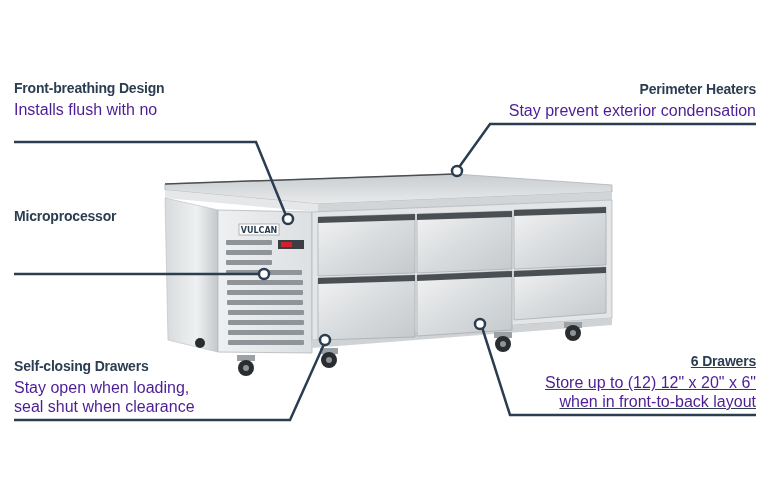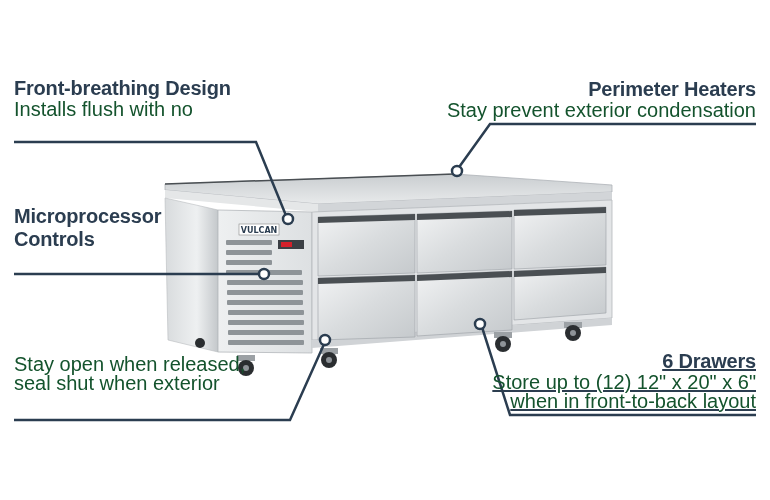--- a/index.html
+++ b/index.html
@@ -1,22 +1,22 @@
 <!DOCTYPE html>
 <html><head>
 <meta charset="utf-8">
 <style>
   html, body { margin: 0; padding: 0; background: #ffffff; }
   body { width: 770px; height: 500px; position: relative; overflow: hidden;
          font-family: "Liberation Sans", "DejaVu Sans", sans-serif; }
   .stage { position: absolute; left: 0; top: 0; width: 770px; height: 500px; }
   svg.art { position: absolute; left: 0; top: 0; }
   .callout { position: absolute; color: #2c3e50; }
-  .callout .title { font-weight: bold; font-size: 20px; line-height: 23px; color: #2b3d50; letter-spacing: -0.2px; }
-  .callout .desc { font-size: 20px; line-height: 19px; color: #14532d; }
+  .callout .title { font-weight: bold; font-size: 14px; line-height: 23px; color: #2b3d50; letter-spacing: -0.2px; }
+  .callout .desc { font-size: 16px; line-height: 19px; color: #4c1d95; }
   .right { text-align: right; }
 </style>
 </head>
 <body>
 
 <div class="stage">
 
   <svg class="art" width="770" height="500" viewBox="0 0 770 500">
     <defs>
       <linearGradient id="topG" x1="0" y1="0" x2="0" y2="1">
@@ -128,26 +128,26 @@
     <text x="259" y="233" font-family="DejaVu Sans, sans-serif" font-size="8" font-weight="bold" fill="#2b3d50" text-anchor="middle" id="brandText">VULCAN</text>
   </svg>
 
   <div class="callout" style="left:14px; top:77px;">
     <div class="title">Front-breathing Design</div>
     <div class="desc">Installs flush with no</div>
   </div>
 
   <div class="callout" style="left:14px; top:205px;">
     <div class="title">Microprocessor</div>
-    <div class="title">Controls</div>
   </div>
 
   <div class="callout" style="left:14px; top:355px;">
-    <div class="desc">Stay open when released,</div>
-    <div class="desc">seal shut when exterior</div>
+    <div class="title">Self-closing Drawers</div>
+    <div class="desc">Stay open when loading,</div>
+    <div class="desc">seal shut when clearance</div>
   </div>
 
   <div class="callout right" style="right:14px; top:78px;">
     <div class="title">Perimeter Heaters</div>
     <div class="desc">Stay prevent exterior condensation</div>
   </div>
 
   <div class="callout right" style="right:14px; top:350px;text-decoration:underline;">
     <div class="title">6 Drawers</div>
     <div class="desc">Store up to (12) 12" x 20" x 6"</div>

